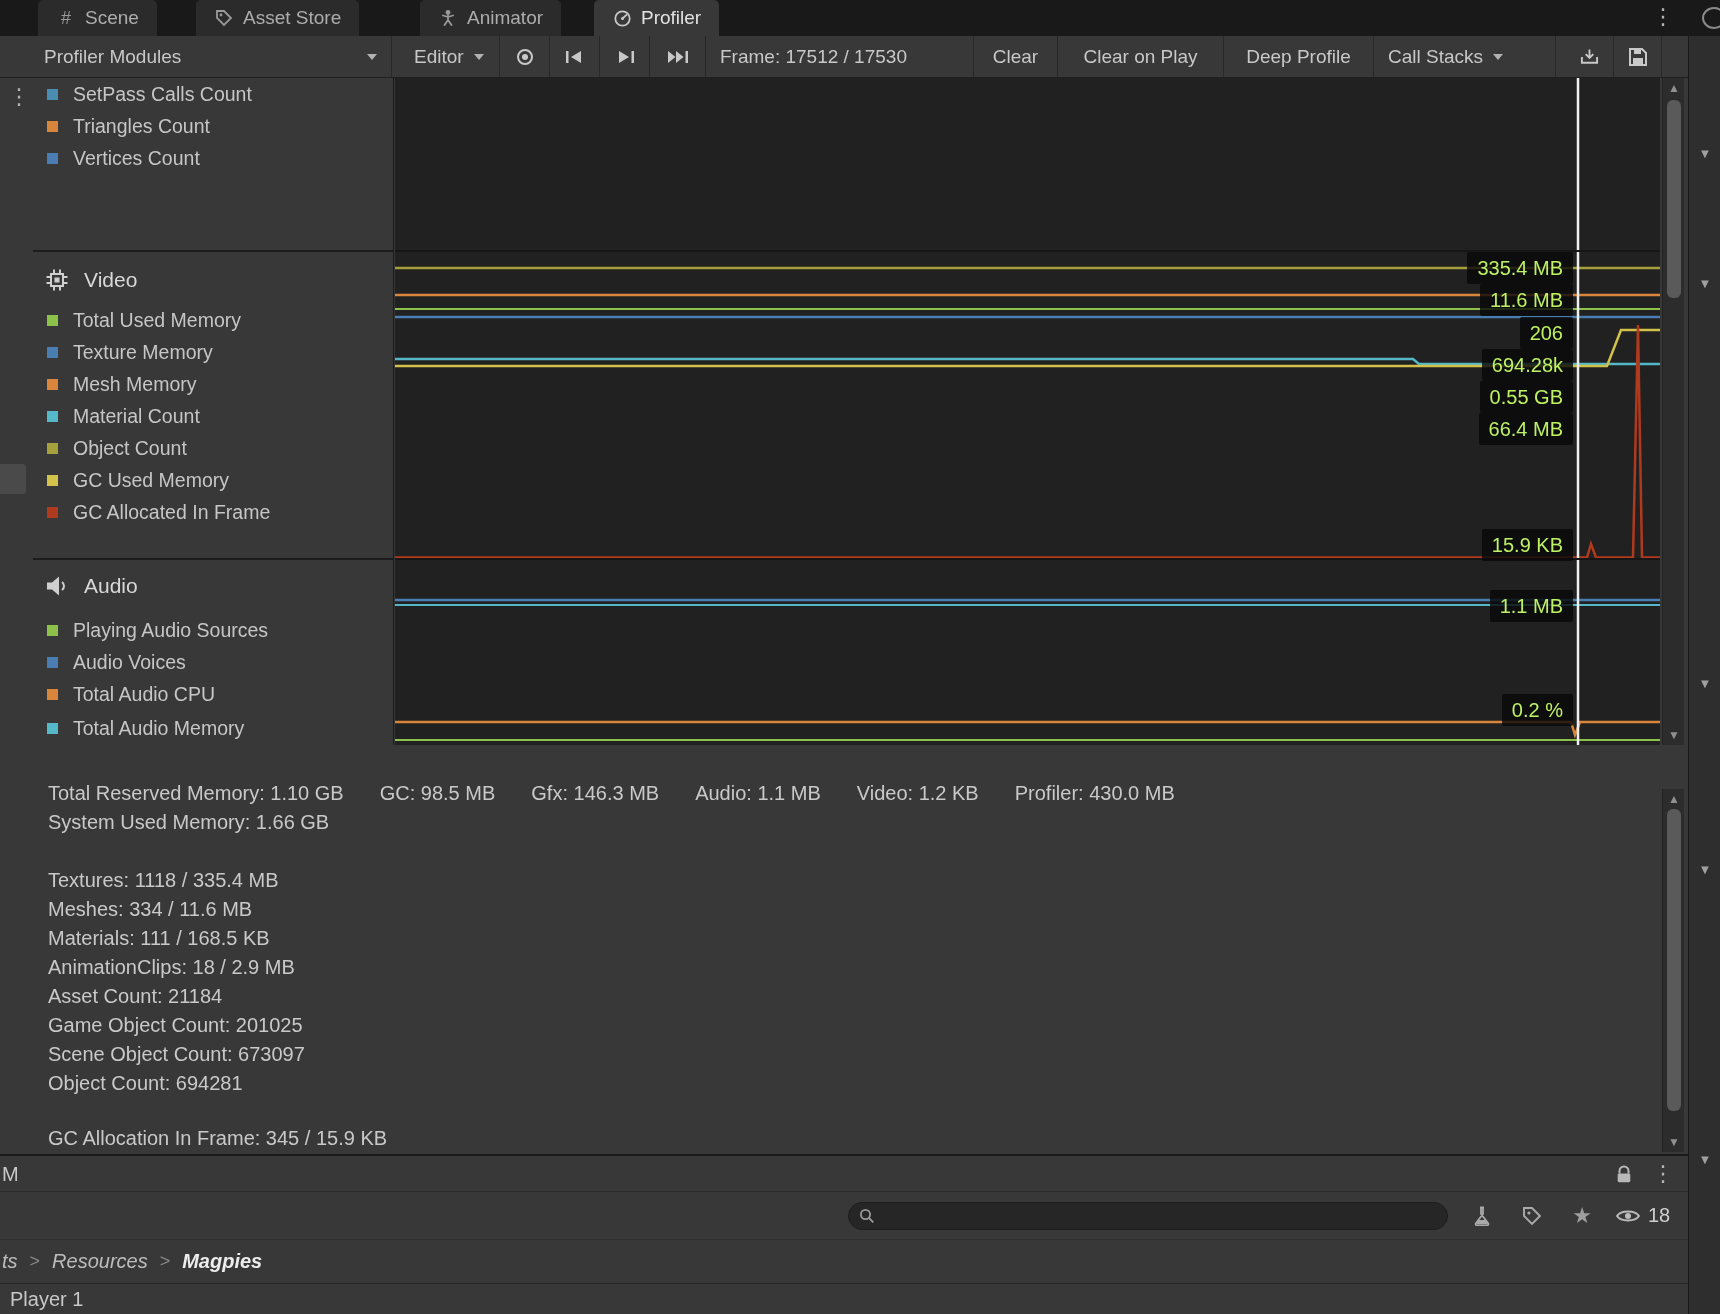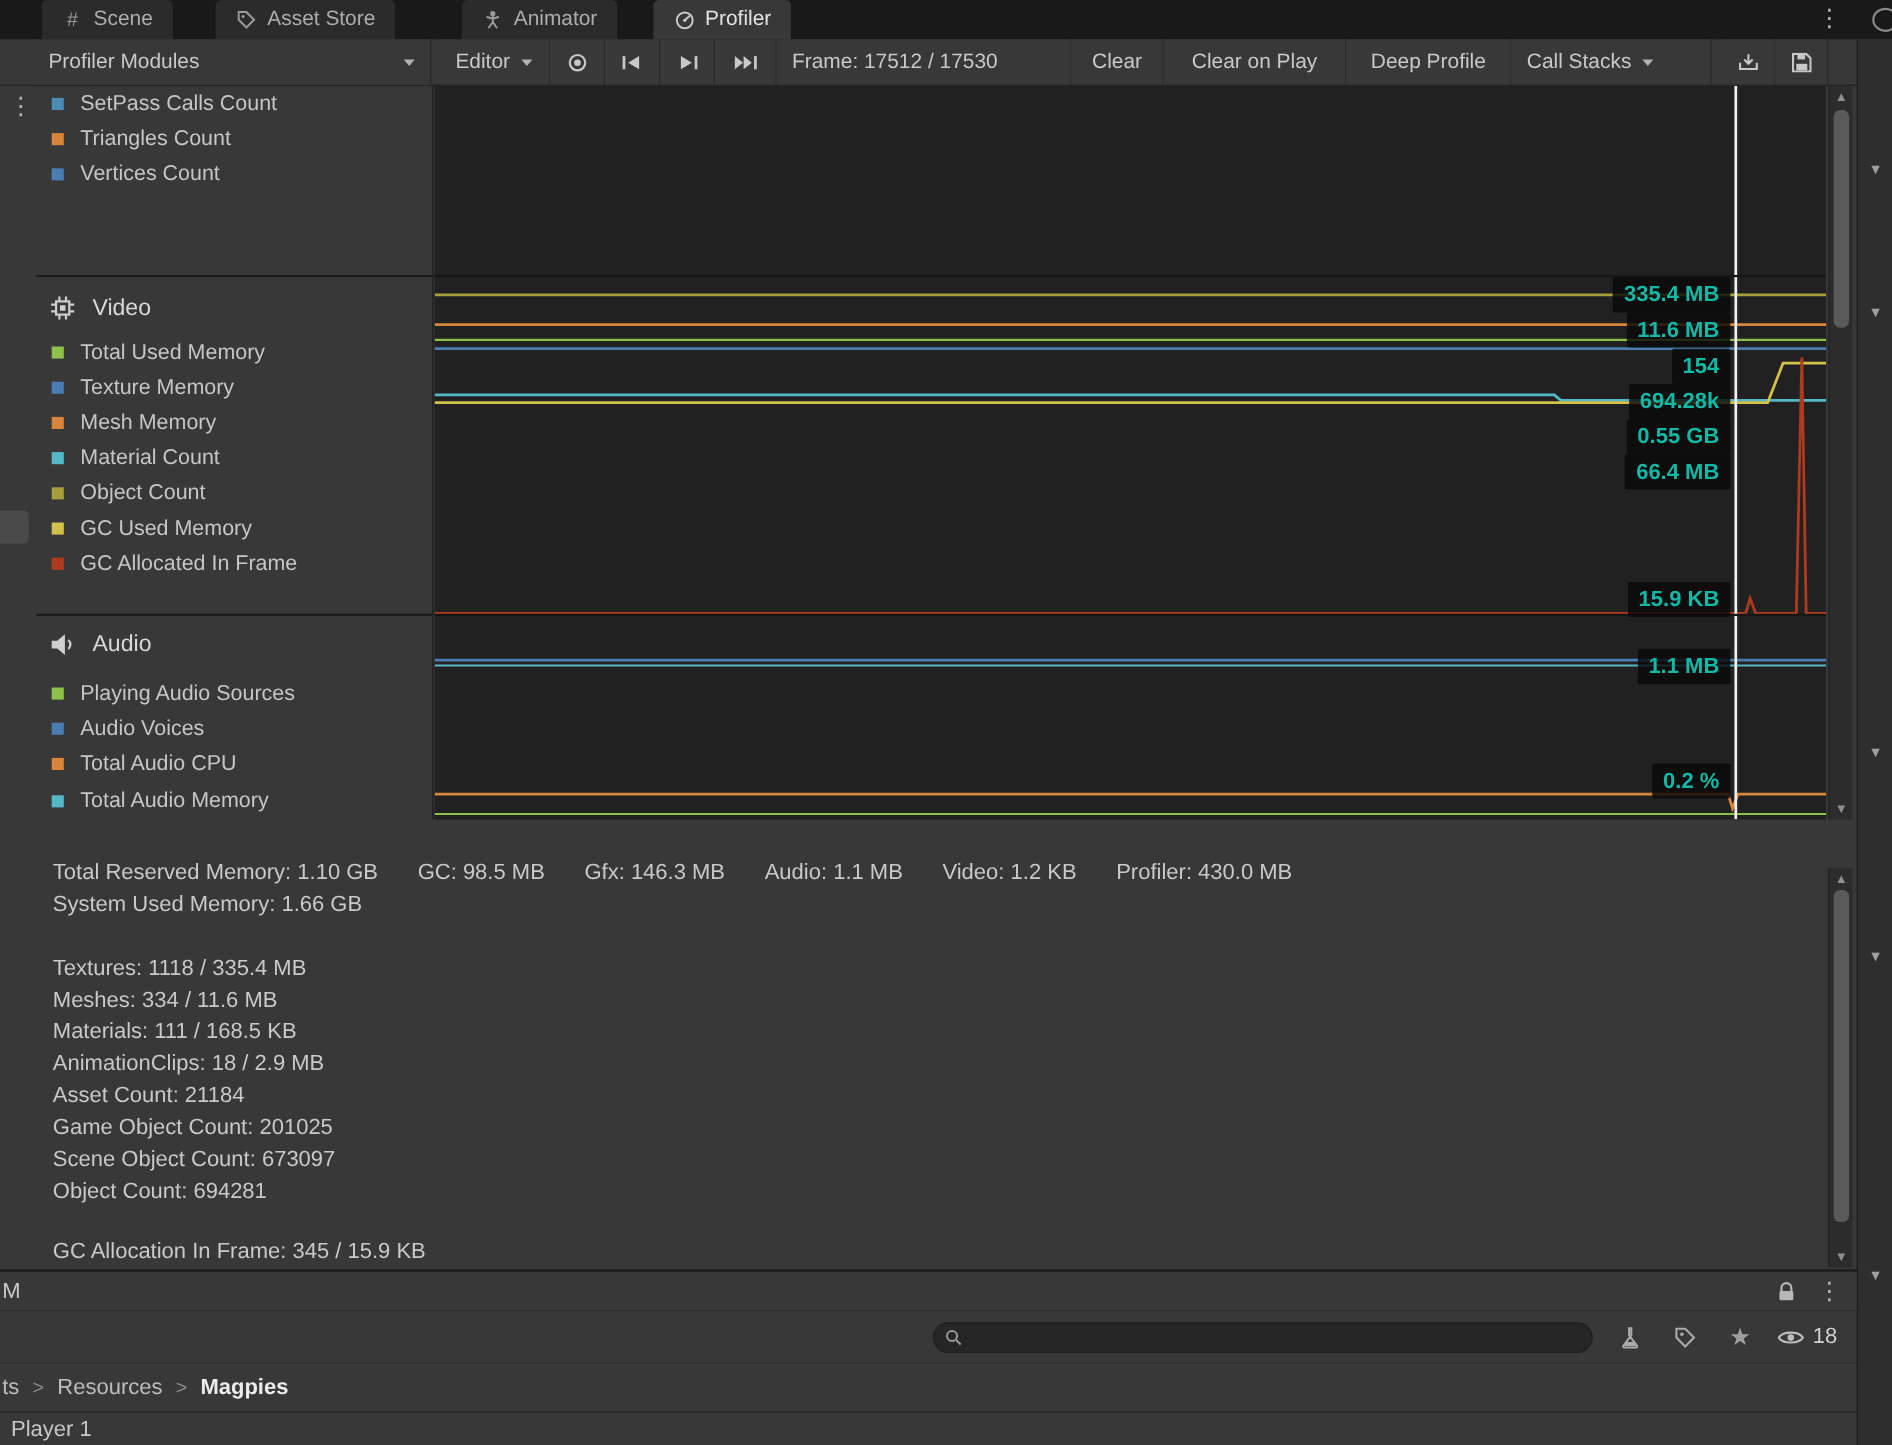--- a/index.html
+++ b/index.html
@@ -34,22 +34,22 @@
   .legend-item{position:absolute;left:14px;height:32px;display:flex;align-items:center;
                font-size:19.5px;color:#c6c6c6;white-space:nowrap;}
   .sq{width:11px;height:11px;margin-right:15px;flex:none;}
   .mod-header{position:absolute;left:12px;height:48px;display:flex;align-items:center;gap:15px;
               font-size:21px;color:#d8d8d8;white-space:nowrap;}
   .panel-div{position:absolute;left:0;width:361px;height:2px;background:#1c1c1c;}
   
   .chart-area{left:395px;top:78px;width:1265px;height:667px;background:#212121;overflow:hidden;}
   .hdiv{position:absolute;left:395px;width:1265px;height:2px;background:#161616;}
   .chip{position:absolute;transform:translateY(-50%);background:rgba(8,8,8,0.82);
-        color:#14b8a6;font-size:20px;line-height:1;padding:6px 10px;border-radius:2px;
-        white-space:nowrap;right:147px;font-weight:bold;}
+        color:#bef264;font-size:20px;line-height:1;padding:6px 10px;border-radius:2px;
+        white-space:nowrap;right:147px;}
   
   .sbar{position:absolute;width:22px;background:#2c2c2c;border-left:1px solid #222;box-sizing:border-box;}
   .sbar .arrow{position:absolute;left:0;width:22px;text-align:center;font-size:12px;color:#909090;line-height:16px;}
   .sbar .thumb{position:absolute;left:4px;width:14px;background:#5a5a5a;border-radius:6px;}
   
   .right-col{left:1688px;top:36px;width:32px;height:1278px;background:#2e2e2e;border-left:1px solid #1a1a1a;box-sizing:border-box;}
   .right-col .tri{position:absolute;left:0;width:32px;text-align:center;font-size:13px;color:#a0a0a0;}
   
   .simple-row{left:0;top:748px;width:1688px;height:40px;background:#383838;z-index:3;
               border-top:2px solid #1f1f1f;border-bottom:1px solid #2e2e2e;box-sizing:border-box;}
@@ -62,21 +62,21 @@
   .panel2-head{left:0;top:1154px;width:1688px;height:38px;background:#383838;
                border-top:2px solid #191919;border-bottom:1px solid #2c2c2c;box-sizing:border-box;z-index:4;}
   .search-row{left:0;top:1193px;width:1688px;height:46px;background:#383838;}
   .search-box{position:absolute;left:848px;top:9px;width:600px;height:28px;background:#262626;
               border:1px solid #1d1d1d;border-radius:15px;box-sizing:border-box;display:flex;align-items:center;}
   .search-box input{flex:1;background:transparent;border:none;outline:none;color:#dddddd;
                     font-size:18px;font-family:"Liberation Sans",sans-serif;padding:0 10px 0 4px;}
   .icon-btn{position:absolute;top:0;height:46px;display:flex;align-items:center;justify-content:center;}
   .crumb-row{left:0;top:1239px;width:1688px;height:44px;background:#383838;
              border-top:1px solid #2e2e2e;box-sizing:border-box;display:flex;align-items:center;font-size:20px;}
-  .crumb{color:#bdbdbd;white-space:nowrap;}
+  .crumb{color:#bdbdbd;white-space:nowrap;font-style:italic;}
   .crumb.current{color:#ececec;font-weight:bold;}
   .crumb-sep{color:#8a8a8a;margin:0 12px;font-size:18px;}
   .status-row{left:0;top:1283px;width:1688px;height:31px;background:#383838;
               border-top:1px solid #252525;box-sizing:border-box;display:flex;align-items:center;
               font-size:20px;color:#c8c8c8;padding-left:10px;}
   .kebab{font-size:22px;color:#b4b4b4;line-height:1;}
   .star{font-size:22px;color:#9f9f9f;line-height:1;}
   svg{display:block;}
 </style>
 </head>
@@ -289,21 +289,21 @@
 
       <path d="M1183,0 V667" fill="none" stroke-width="2.5" style="stroke: rgb(240, 240, 240);"></path>
     </svg>
   </div>
 
   <div class="abs hdiv" style="top:250px"></div>
   <div class="abs hdiv" style="top:558px"></div>
 
   <div class="abs chip" style="top:268px">335.4 MB</div>
   <div class="abs chip" style="top:300px">11.6 MB</div>
-  <div class="abs chip" style="top:333px">154</div>
+  <div class="abs chip" style="top:333px">206</div>
   <div class="abs chip" style="top:365px">694.28k</div>
   <div class="abs chip" style="top:397px">0.55 GB</div>
   <div class="abs chip" style="top:429px">66.4 MB</div>
   <div class="abs chip" style="top:545px">15.9 KB</div>
   <div class="abs chip" style="top:606px">1.1 MB</div>
   <div class="abs chip" style="top:710px">0.2 %</div>
 
   <div class="abs sbar" style="left:1662px;top:78px;height:667px">
     <span class="arrow" style="top:2px">▲</span>
     <span class="thumb" style="top:22px;height:198px"></span>

